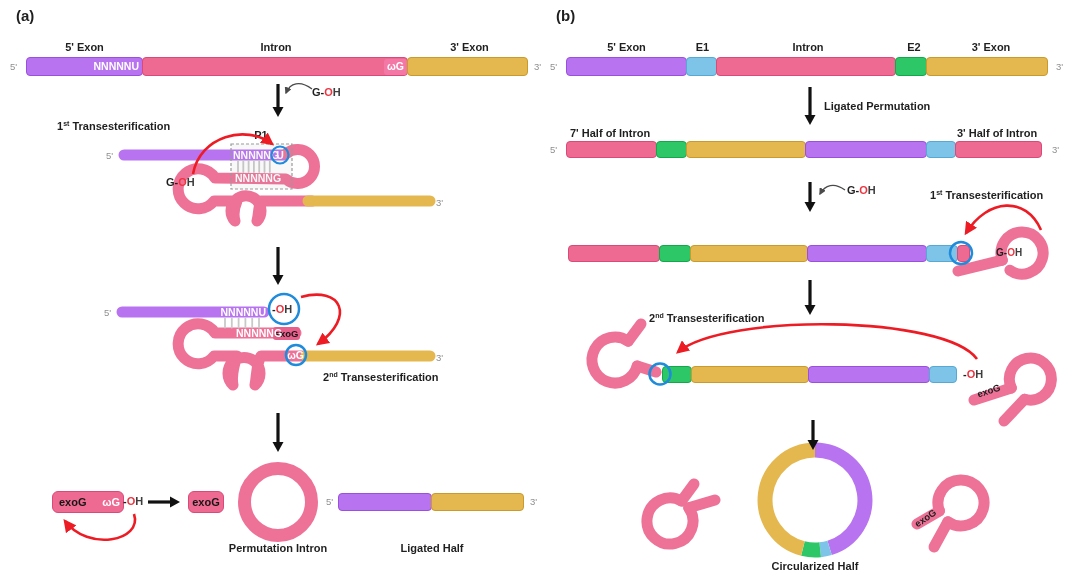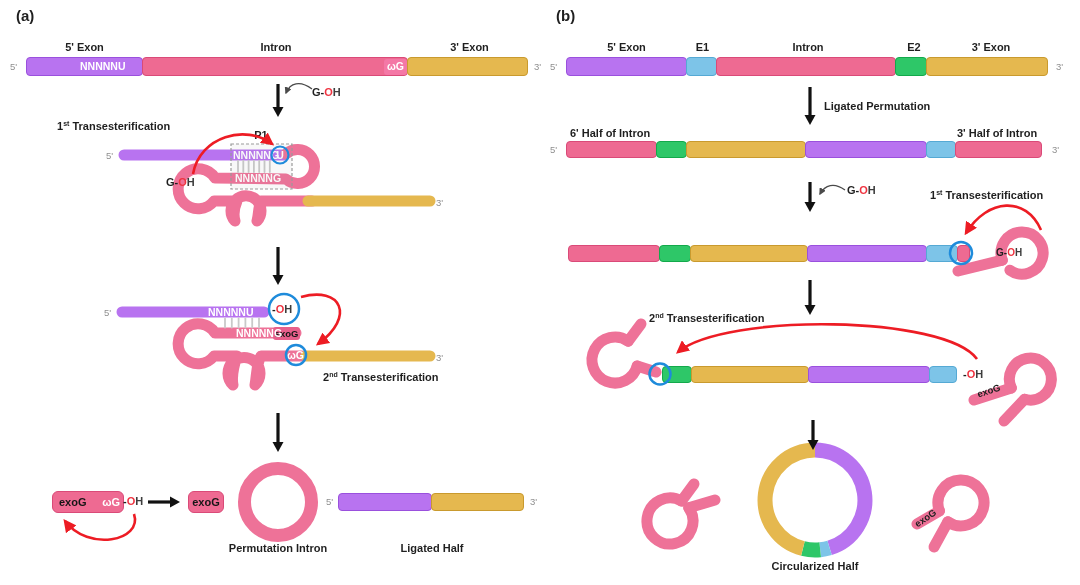--- a/index.html
+++ b/index.html
@@ -4,21 +4,21 @@
 <style>
   html,body{margin:0;padding:0;background:#fff;}
   .stage{position:relative;width:1080px;height:585px;background:#ffffff;
          font-family:"Liberation Sans",sans-serif;overflow:hidden;}
   svg.layer{position:absolute;left:0;top:0;}
   .z0{z-index:0}.z3{z-index:3}
   .lbl{position:absolute;font-size:11px;font-weight:bold;color:#1f1f1f;
        white-space:nowrap;line-height:1.1;z-index:2;}
   .big{font-size:15px;}
   .ctr{text-align:center;}
-  .rt{text-align:left;}
+  .rt{text-align:right;}
   .prime{position:absolute;font-size:9.5px;color:#8f8f8f;white-space:nowrap;z-index:2;}
   .bar{position:absolute;display:flex;z-index:1;}
   .seg{box-sizing:border-box;border:1.5px solid;border-radius:4px;height:100%;}
   .c-purple{background:#b873f0;border-color:#9a50dd;}
   .c-pink{background:#ee6a92;border-color:#da4a78;}
   .c-yellow{background:#e5b84f;border-color:#c99a2e;}
   .c-green{background:#2ec768;border-color:#13a94b;}
   .c-blue{background:#7dc4e8;border-color:#55a9d4;}
   .wt{position:absolute;color:#ffffff;font-weight:bold;font-size:10.5px;
       white-space:nowrap;z-index:2;line-height:1;}
@@ -262,21 +262,21 @@
   <div class="lbl ctr" style="left:566px;top:41px;width:121px">5' Exon</div>
   <div class="lbl ctr" style="left:687px;top:41px;width:31px">E1</div>
   <div class="lbl ctr" style="left:718px;top:41px;width:180px">Intron</div>
   <div class="lbl ctr" style="left:898px;top:41px;width:32px">E2</div>
   <div class="lbl ctr" style="left:930px;top:41px;width:122px">3' Exon</div>
   <div class="prime" style="left:550px;top:61px">5'</div>
   <div class="prime" style="left:1056px;top:61px">3'</div>
 
   <div class="lbl" style="left:824px;top:100px">Ligated Permutation</div>
 
-  <div class="lbl" style="left:570px;top:127px">6' Half of Intron</div>
+  <div class="lbl" style="left:570px;top:127px">7' Half of Intron</div>
   <div class="lbl" style="left:957px;top:127px">3' Half of Intron</div>
   <div class="prime" style="left:550px;top:144px">5'</div>
   <div class="prime" style="left:1052px;top:144px">3'</div>
 
   <div class="lbl" style="left:847px;top:184px">
     <span>G</span><span>-</span><span class="red">O</span><span class="dk">H</span>
   </div>
   <div class="lbl" style="left:930px;top:189px">
     <span>1</span><span class="sup">st</span>
     <span>Transesterification</span>

